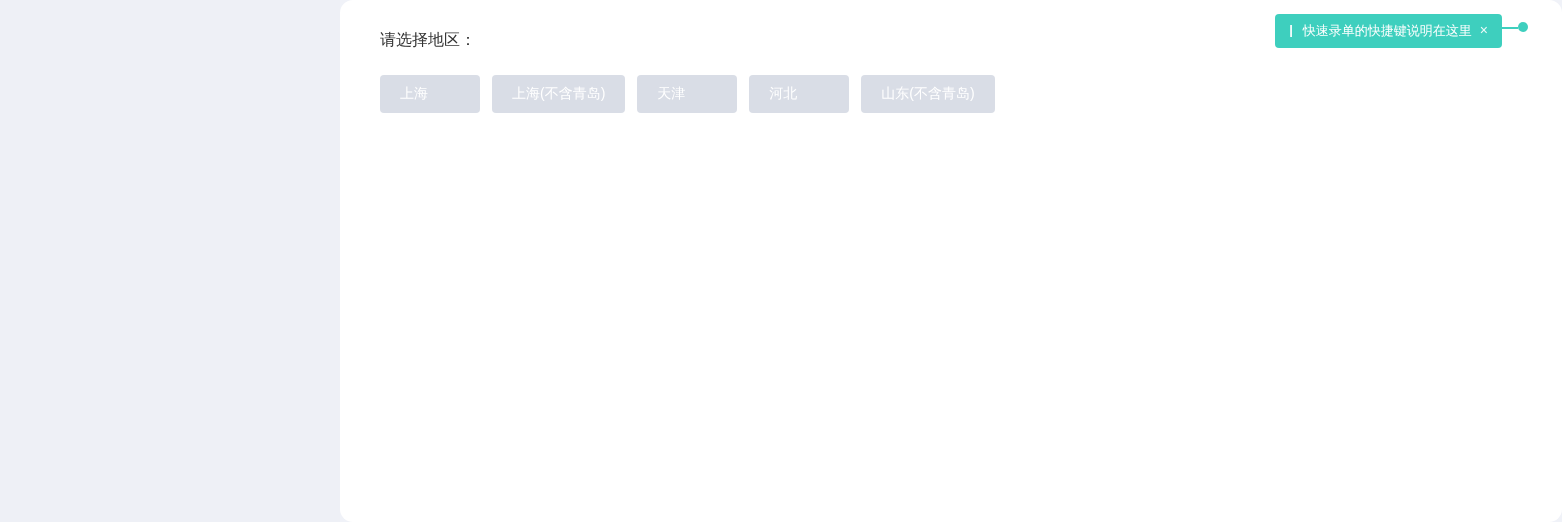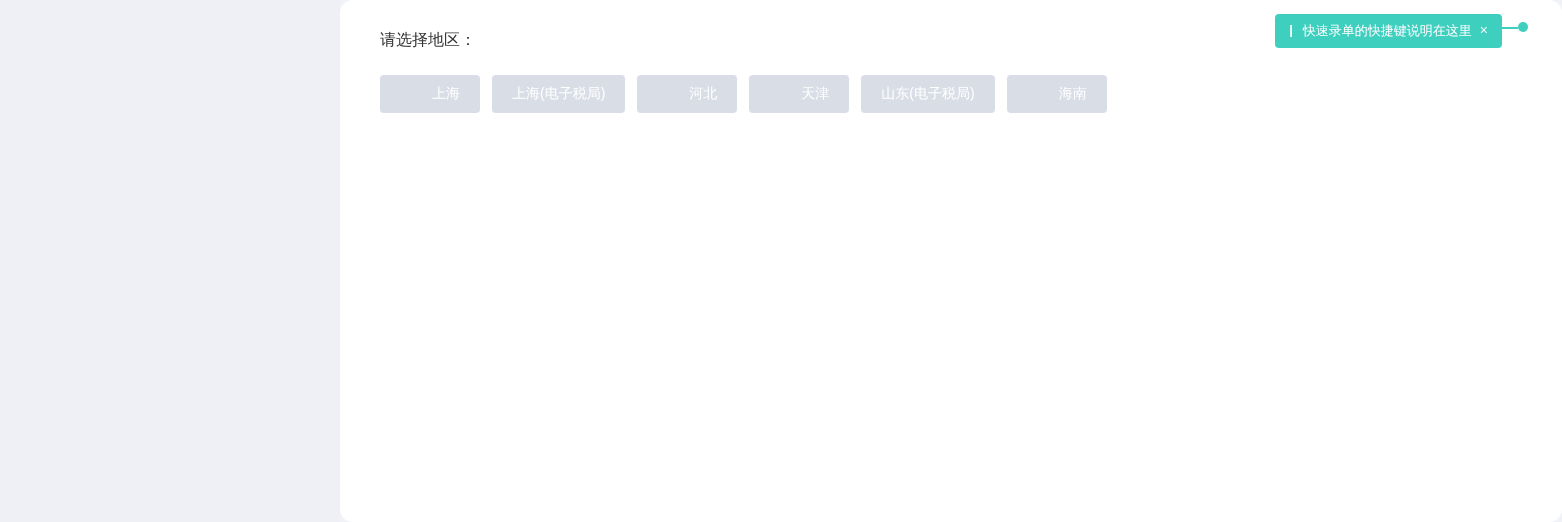--- a/index.html
+++ b/index.html
@@ -52,21 +52,21 @@
 
     .region-btn {
       background: #d9dde6;
       border: none;
       border-radius: 4px;
       padding: 10px 20px;
       color: #fff;
       font-size: 14px;
       cursor: pointer;
       min-width: 100px;
-      text-align: right;
+      text-align: left;
       font-family: "Microsoft YaHei", "PingFang SC", sans-serif;
     }
 
     
     .tooltip-banner {
       position: absolute;
       top: 14px;
       right: 60px;
       background: #3ecfbe;
       color: #fff;
@@ -114,25 +114,24 @@
 </head>
 <body>
 
 <div class="left-panel"></div>
 
 <div class="main-content">
   <div class="page-title">请选择地区：</div>
   <div class="region-buttons">
 
   <button class="region-btn">上海</button>
-      <button class="region-btn">上海(电子税局)</button>
+      <button class="region-btn">上海(不含青岛)</button>
+      <button class="region-btn">天津</button>
       <button class="region-btn">河北</button>
-      <button class="region-btn">天津</button>
-      <button class="region-btn">山东(电子税局)</button>
-      <button class="region-btn">海南</button>
+      <button class="region-btn">山东(不含青岛)</button>
     </div>
 </div>
 
 <div class="tooltip-banner">
   <span>快速录单的快捷键说明在这里</span>
   <span class="tooltip-close">×</span>
 </div>
 
 <div class="connector-line"></div>
 <div class="dot-indicator"></div>

